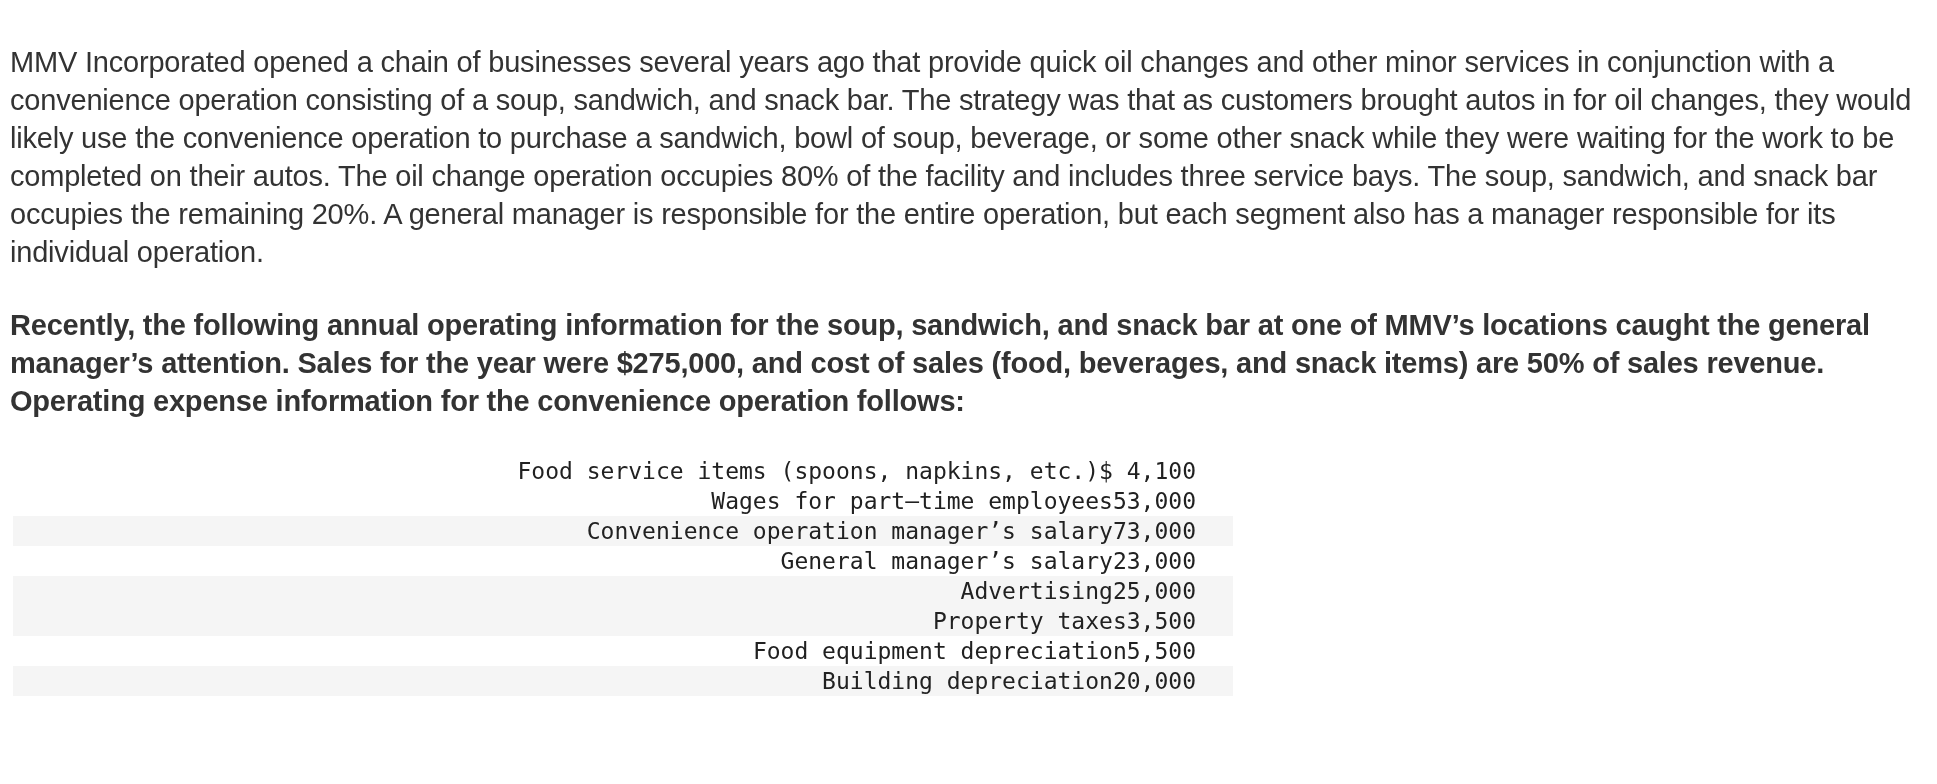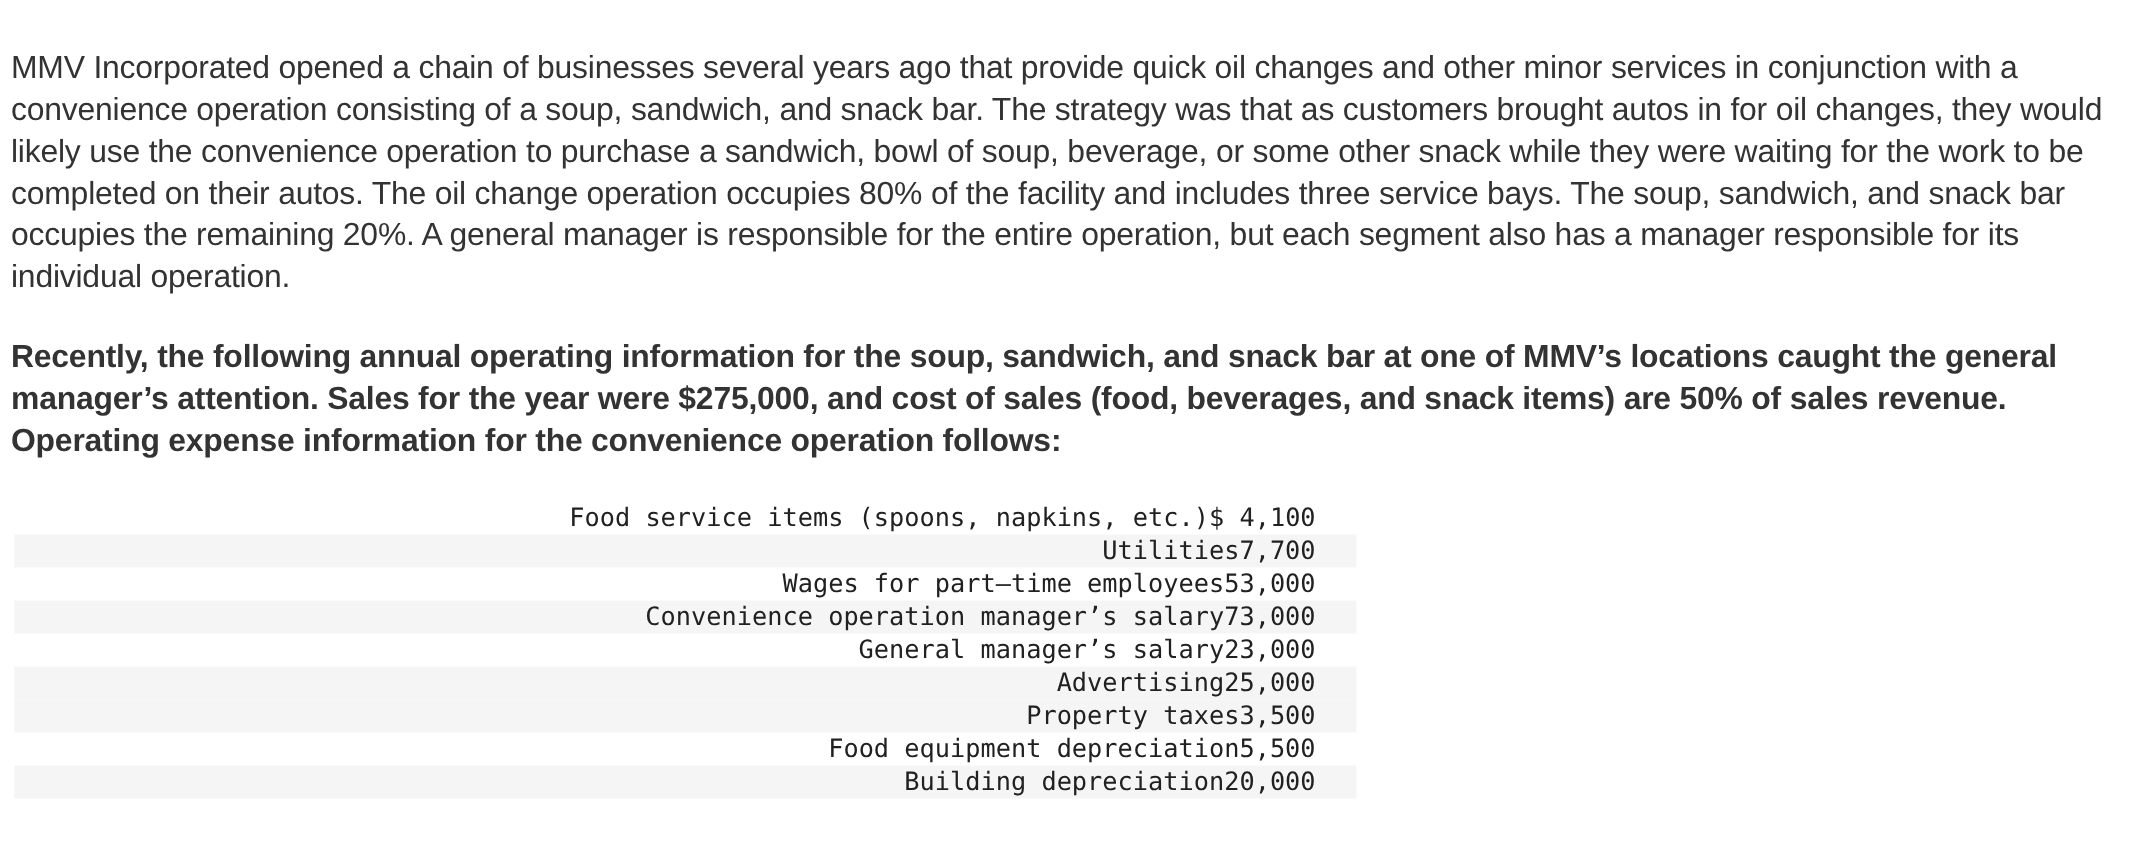--- a/index.html
+++ b/index.html
@@ -61,24 +61,20 @@
 
   <p class="para">Recently, the following annual operating information for the soup, sandwich, and snack bar at one of MMV’s locations caught the general manager’s attention. Sales for the year were $275,000, and cost of sales (food, beverages, and snack items) are 50% of sales revenue. Operating expense information for the convenience operation follows:</p>
 
   <div class="expense-table">
 
     <div class="expense-row">
       <span class="expense-label">Food service items (spoons, napkins, etc.)</span>
       <span class="expense-amount">$ 4,100</span>
     </div>
 
-    <div class="expense-row zebra">
-      <span class="expense-label">Utilities</span>
-      <span class="expense-amount">7,700</span>
-    </div>
 
     <div class="expense-row">
       <span class="expense-label">Wages for part—time employees</span>
       <span class="expense-amount">53,000</span>
     </div>
 
     <div class="expense-row zebra">
       <span class="expense-label">Convenience operation manager’s salary</span>
       <span class="expense-amount">73,000</span>
     </div>

